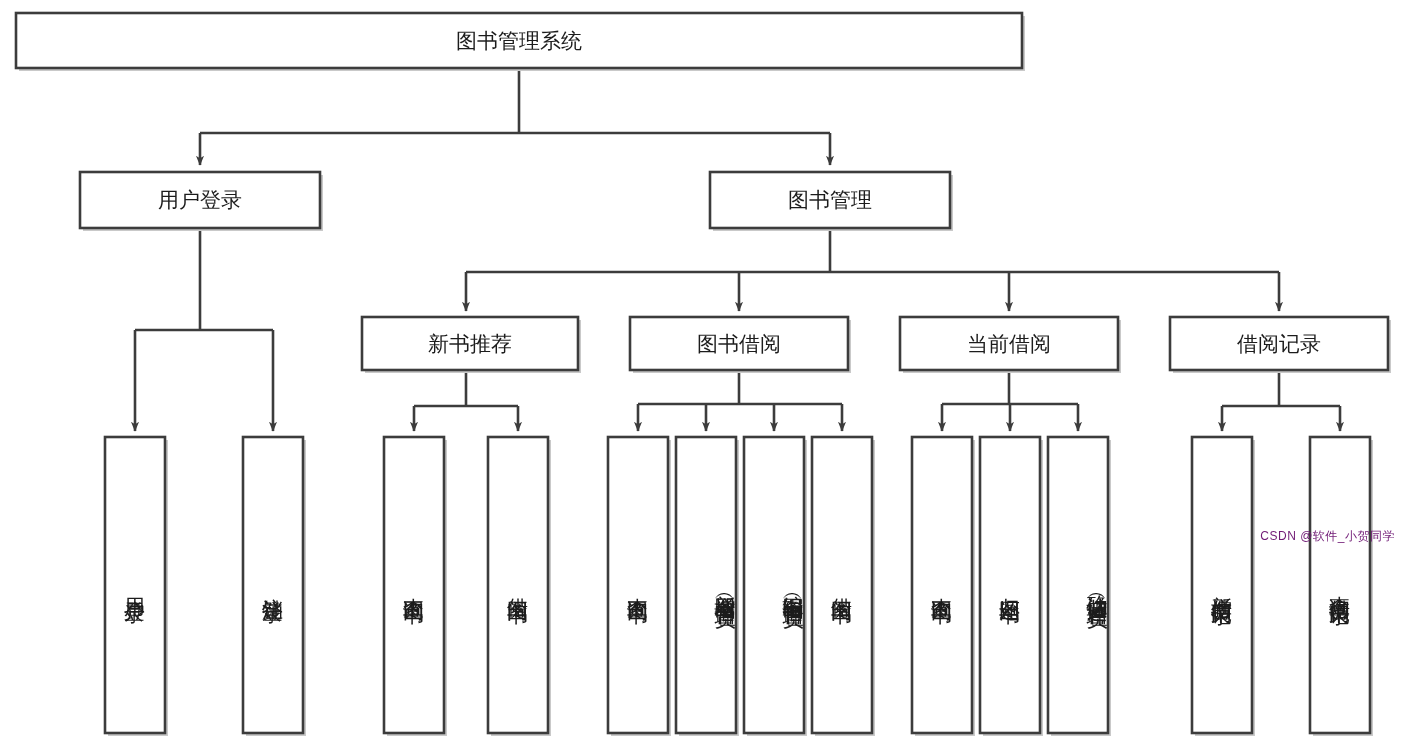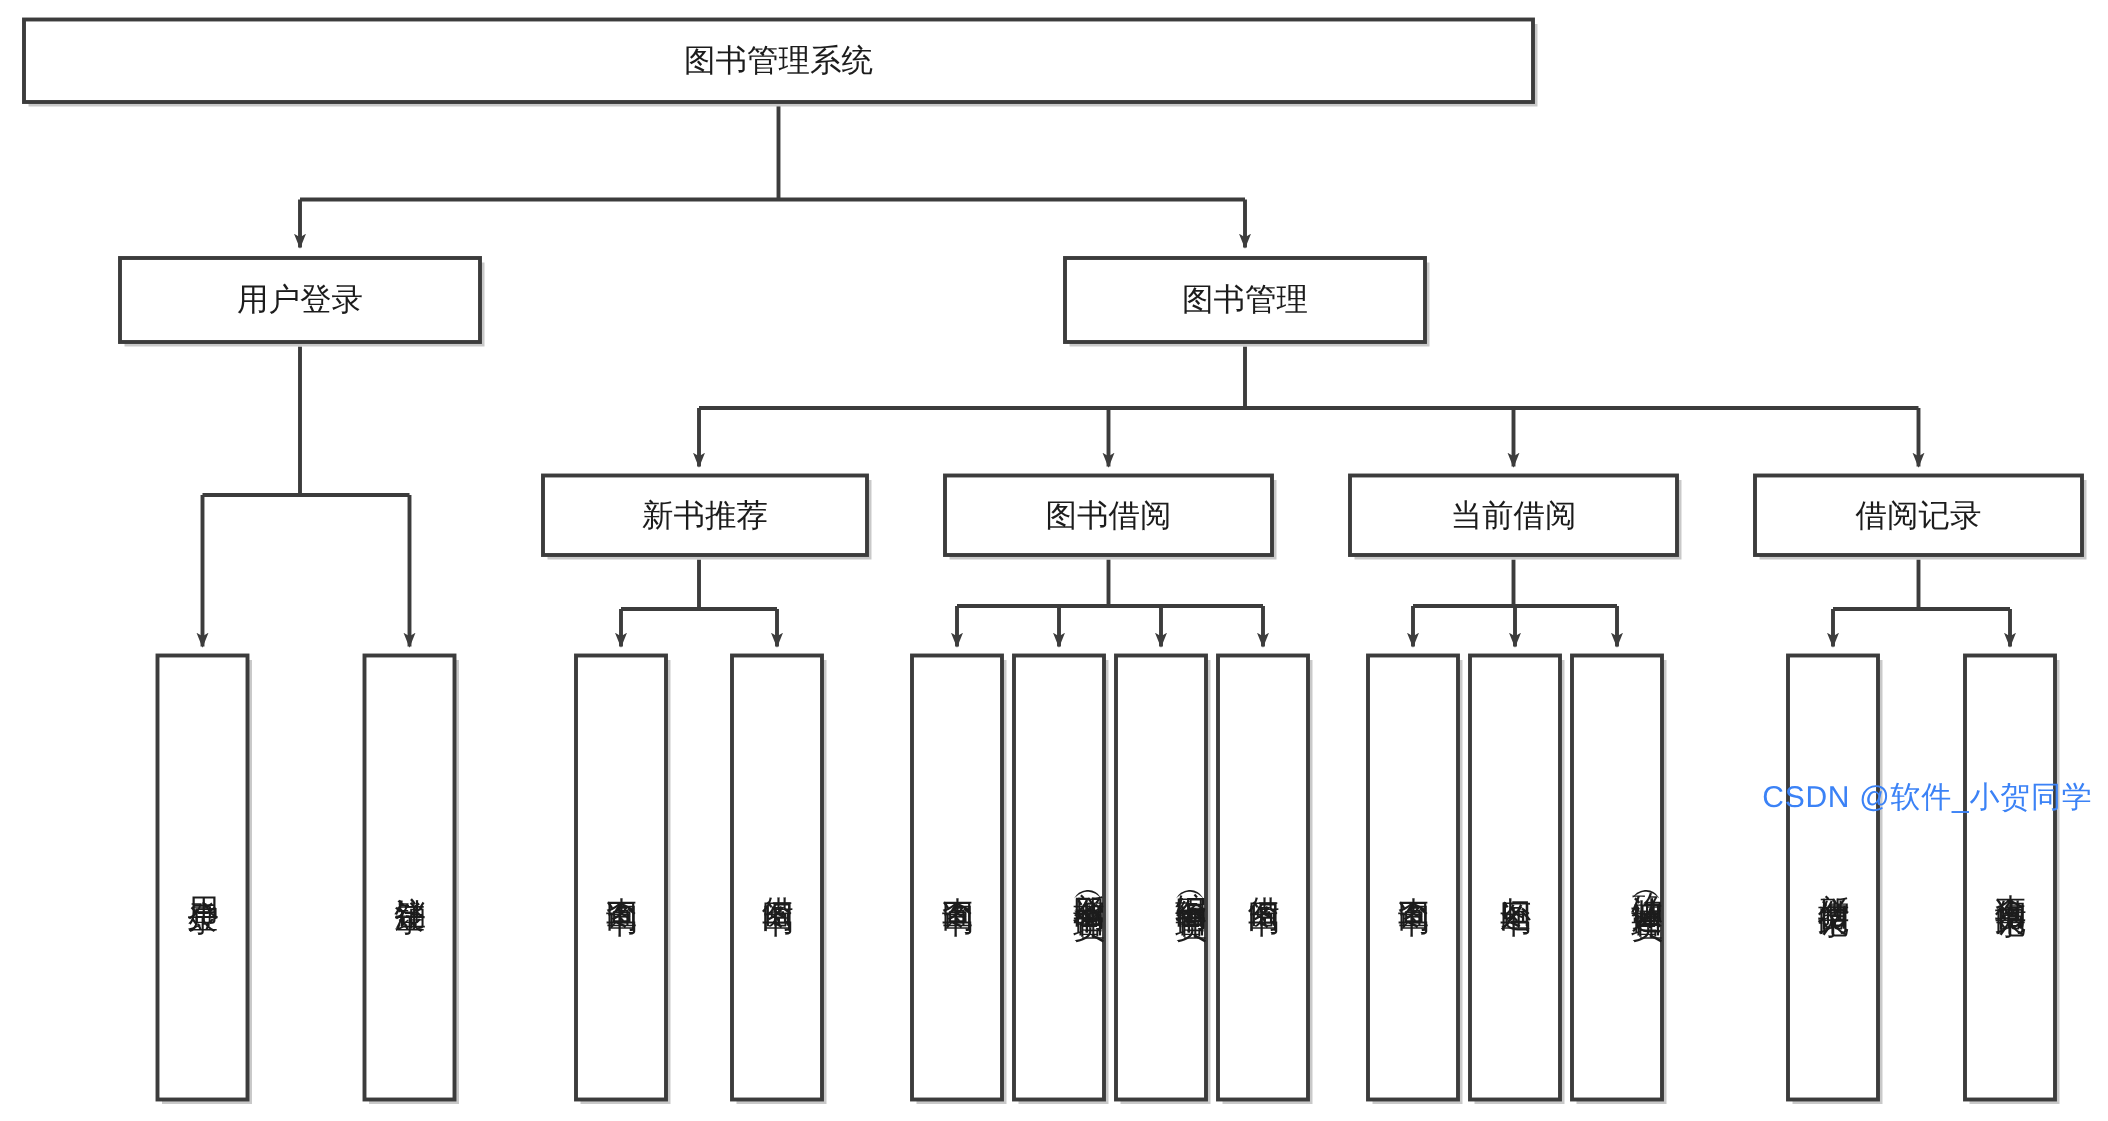--- a/index.html
+++ b/index.html
@@ -60,22 +60,22 @@
     align-items: center;
     justify-content: center;
     text-align: center;
     pointer-events: none;
   }
   .watermark {
     position: absolute;
     right: 10px;
     bottom: 6px;
     font-family: "Liberation Sans", "DejaVu Sans", sans-serif;
-    font-size: 20px;
-    color: #3b82f6;
+    font-size: 12px;
+    color: #701a75;
     letter-spacing: 0.5px;
     white-space: nowrap;
   }
 </style>
 </head>
 <body>
 
 <div id="diagram-root">
 
   <svg class="diagram" viewBox="0 0 1405 747">

